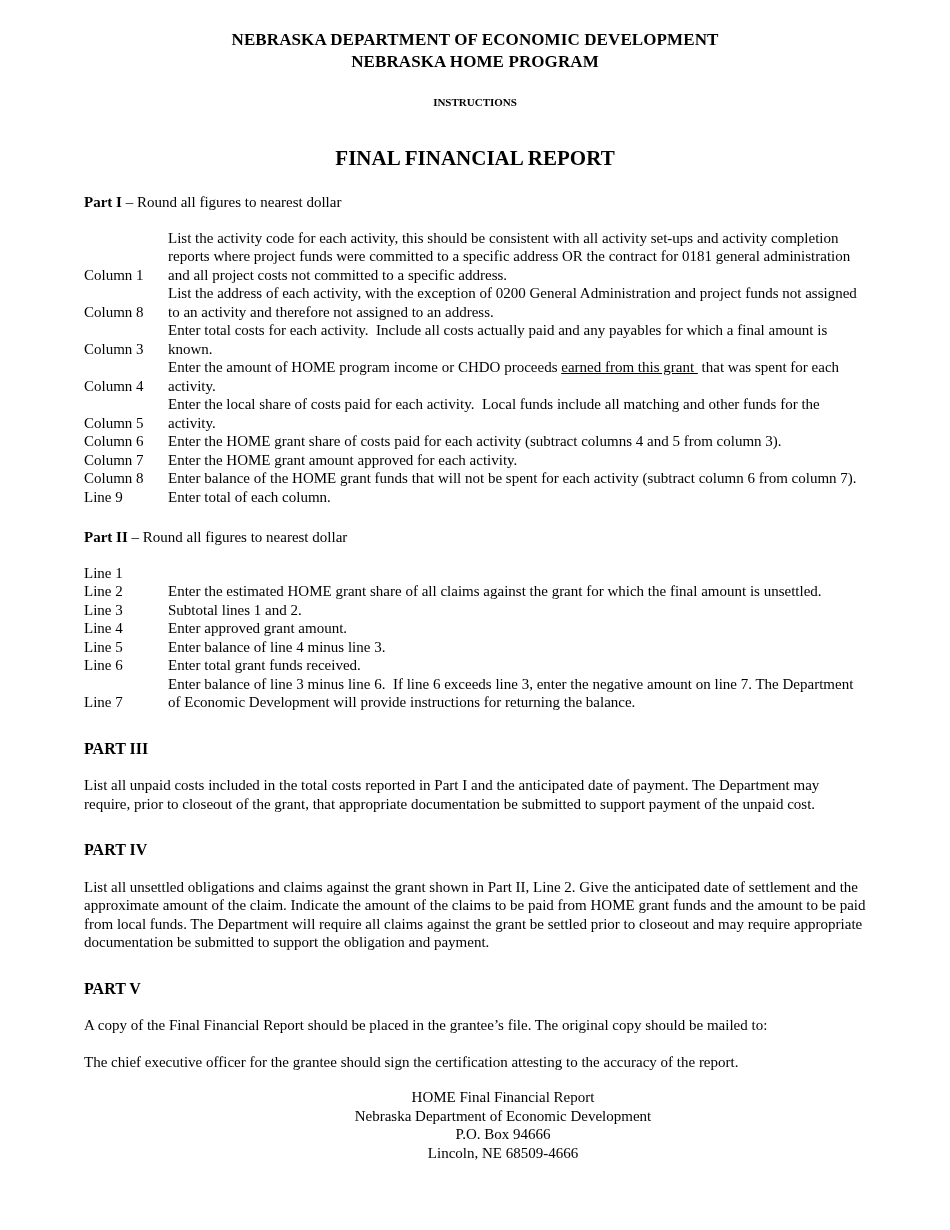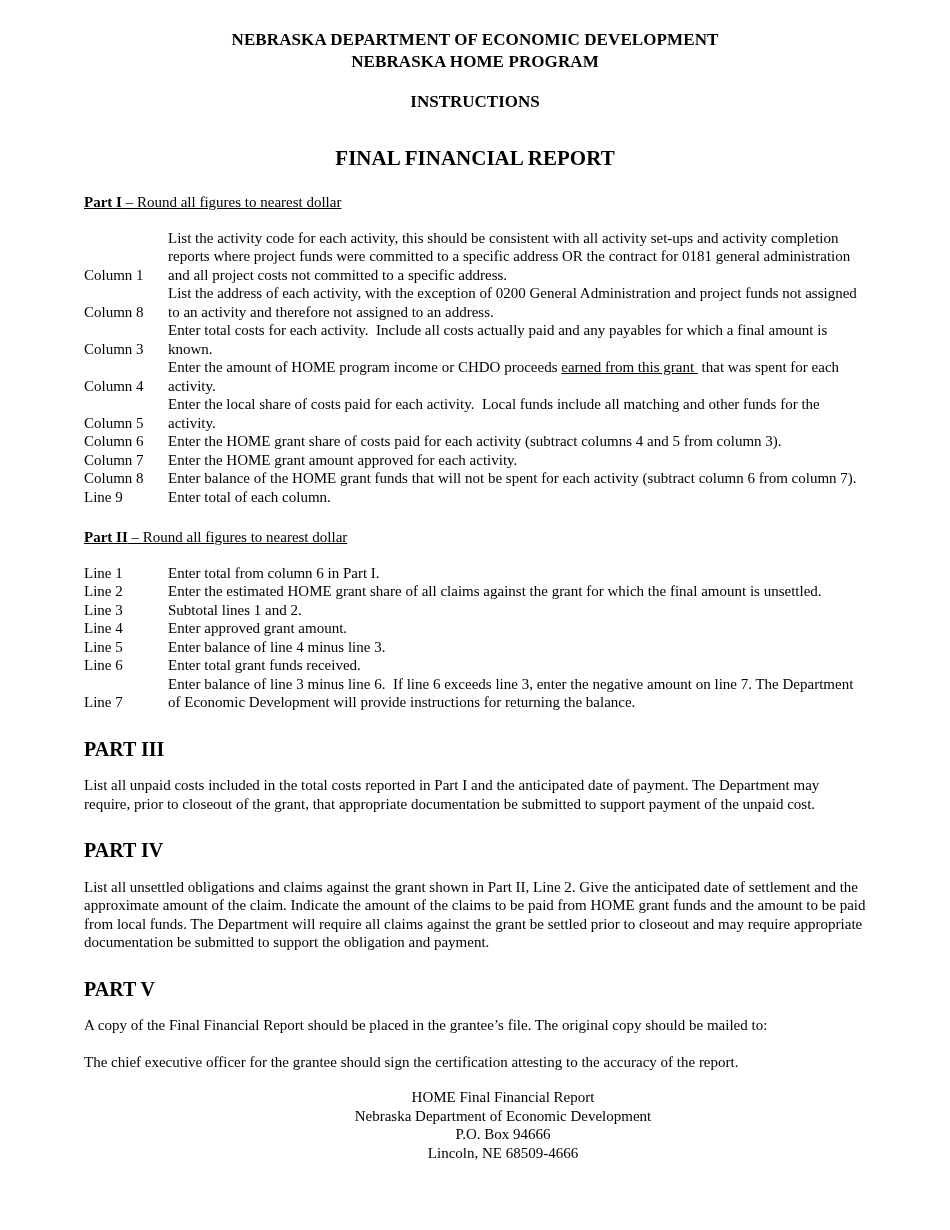--- a/index.html
+++ b/index.html
@@ -20,40 +20,40 @@
   .t { white-space: pre-wrap; }
   .doc-header { text-align: center; }
   .h1 {
     font-weight: bold;
     font-size: 17px;
     line-height: 22px;
     letter-spacing: 0.1px;
   }
   .h2 {
     font-weight: bold;
-    font-size: 17px;
+    font-size: 11px;
     line-height: 22px;
     margin-top: 18px;
   }
   .h3 {
     font-weight: bold;
     font-size: 21px;
     line-height: 26px;
     margin-top: 32px;
   }
-  .section-heading { margin-top: 22px; text-decoration: underline; }
+  .section-heading { margin-top: 22px; }
   .bold { font-weight: bold; }
   .deflist { margin-top: 17px; }
   .row { display: flex; align-items: flex-end; }
   .lbl { flex: 0 0 84px; }
   .desc { flex: 1 1 auto; }
   .u { text-decoration: underline; }
   .part-heading {
     font-weight: bold;
-    font-size: 20px;
+    font-size: 16px;
     margin-top: 28px;
   }
   .para { margin-top: 18px; }
   .address { margin-top: 17px; margin-left: 56px; text-align: center; }
 </style>
 </head>
 <body>
 
 <div class="page">
 
@@ -103,21 +103,20 @@
       <div class="lbl t">Line 9</div>
       <div class="desc t">Enter total of each column.</div>
     </div>
   </div>
 
   <div class="section-heading"><span class="bold t">Part II</span><span class="t"> – Round all figures to nearest dollar</span></div>
 
   <div class="deflist">
     <div class="row">
       <div class="lbl t">Line 1</div>
-      <div class="desc t">Enter total from column 6 in Part I.</div>
     </div>
     <div class="row">
       <div class="lbl t">Line 2</div>
       <div class="desc t">Enter the estimated HOME grant share of all claims against the grant for which the final amount is unsettled.</div>
     </div>
     <div class="row">
       <div class="lbl t">Line 3</div>
       <div class="desc t">Subtotal lines 1 and 2.</div>
     </div>
     <div class="row">

